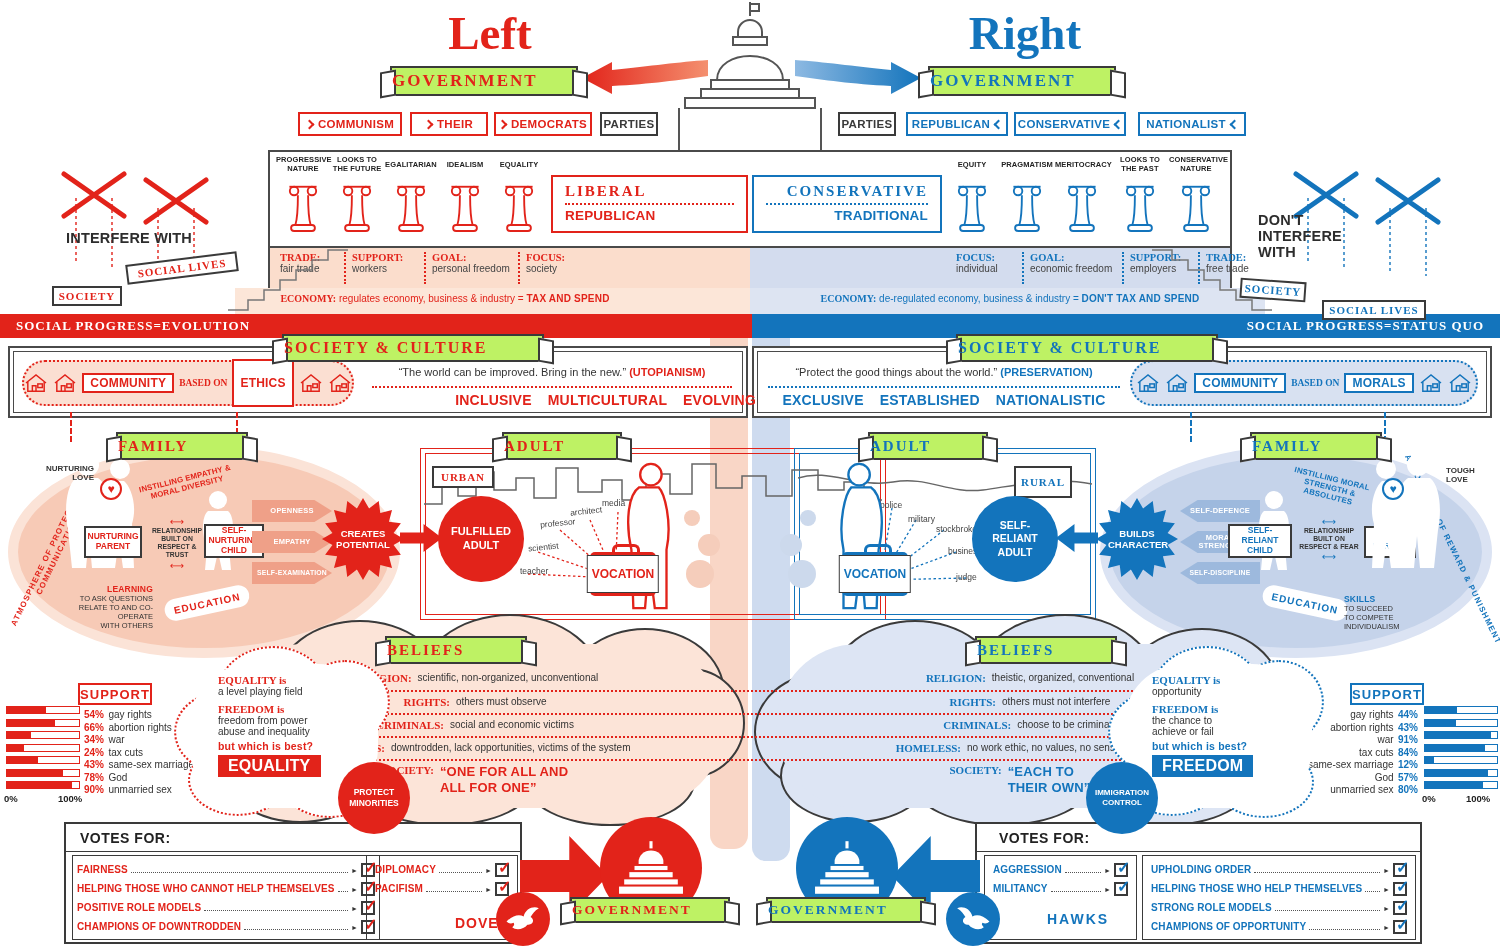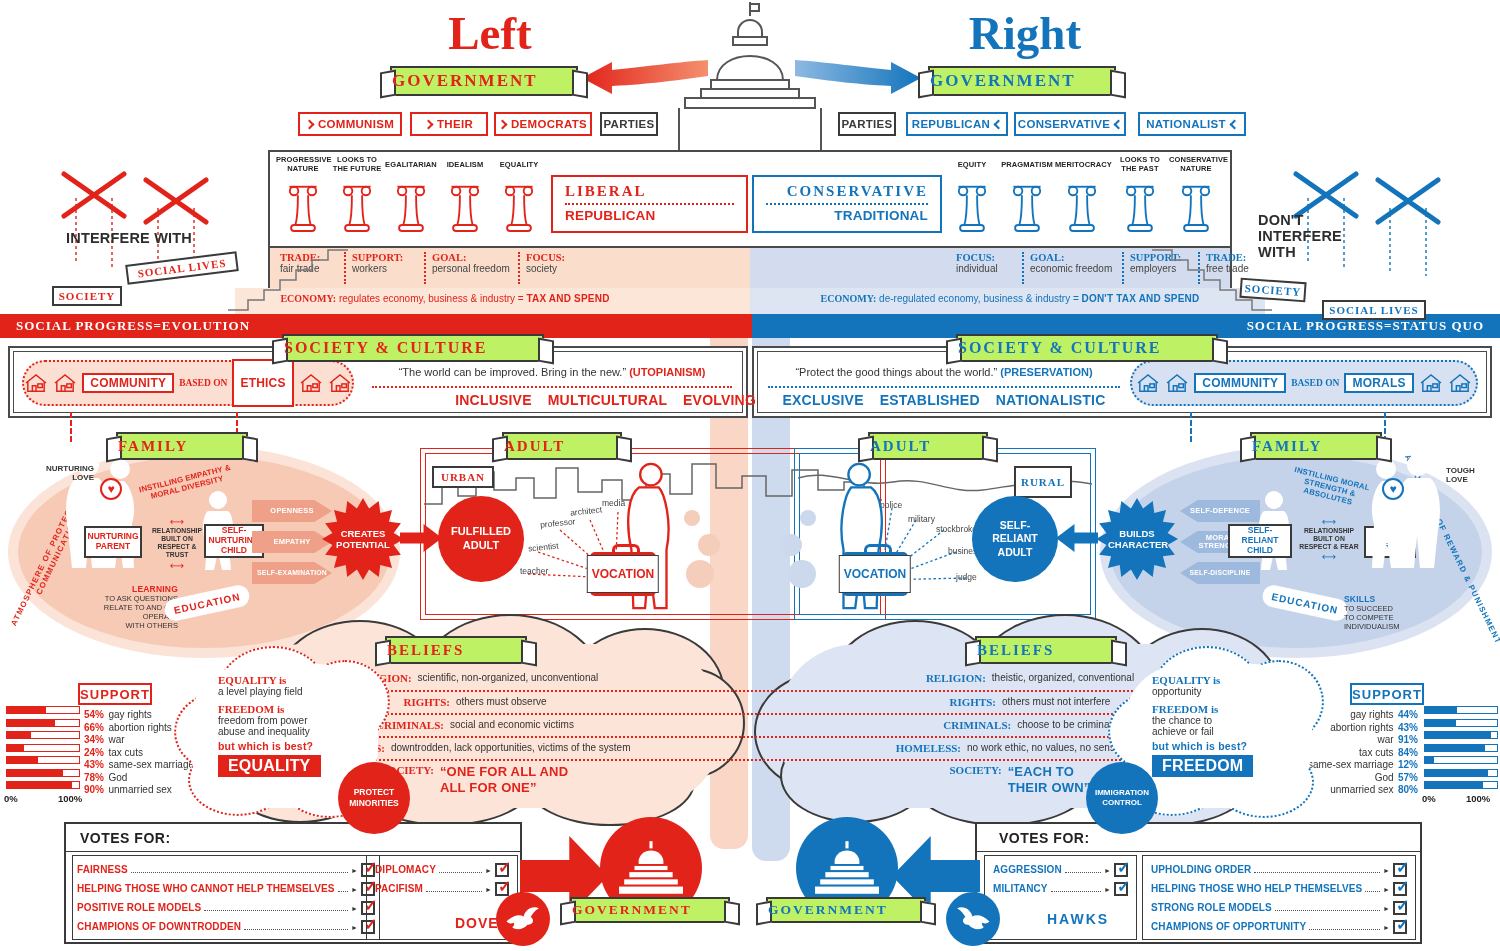--- a/index.html
+++ b/index.html
@@ -437,21 +437,21 @@
   <div class="tarrow ta-r" style="left:252px;top:531px;width:80px;height:22px;background:#efa088">
       <span>EMPATHY</span>
     </div>
   <div class="tarrow ta-r" style="left:252px;top:562px;width:80px;height:22px;background:#efa088">
       <span style="font-size:6.8px">SELF-EXAMINATION</span>
     </div>
   <div class="star" style="left:322px;top:498px;width:82px;height:82px;background:var(--red);font-size:9.5px">
       <span style="width:56px">CREATES POTENTIAL</span>
     </div>
   <div class="abs bar-r" style="left:400px;top:524px;width:42px;height:28px;background:var(--red);z-index:4"></div>
-  <div class="abs" style="left:76px;top:584px;width:102px;text-align:right;z-index:3">
+  <div class="abs" style="left:51px;top:584px;width:102px;text-align:right;z-index:3">
     <div class="cond red" style="font-size:8.5px">LEARNING</div>
     <div style="font-size:7.5px;color:#333">TO ASK QUESTIONS</div>
     <div style="font-size:7.5px;color:#333">RELATE TO AND CO-OPERATE</div>
     <div style="font-size:7.5px;color:#333">WITH OTHERS</div>
   </div>
   <div class="abs ctr" style="left:164px;top:592px;width:86px;height:22px;background:#fff;border-radius:11px;transform:rotate(-12deg);z-index:3">
       <span class="cond red" style="font-size:10px;letter-spacing:1px">EDUCATION</span>
     </div>
 
   <div class="abs" style="left:420px;top:448px;width:466px;height:172px;border:1.5px solid var(--red);outline:1.5px solid var(--red);outline-offset:-6px;z-index:1"></div>

